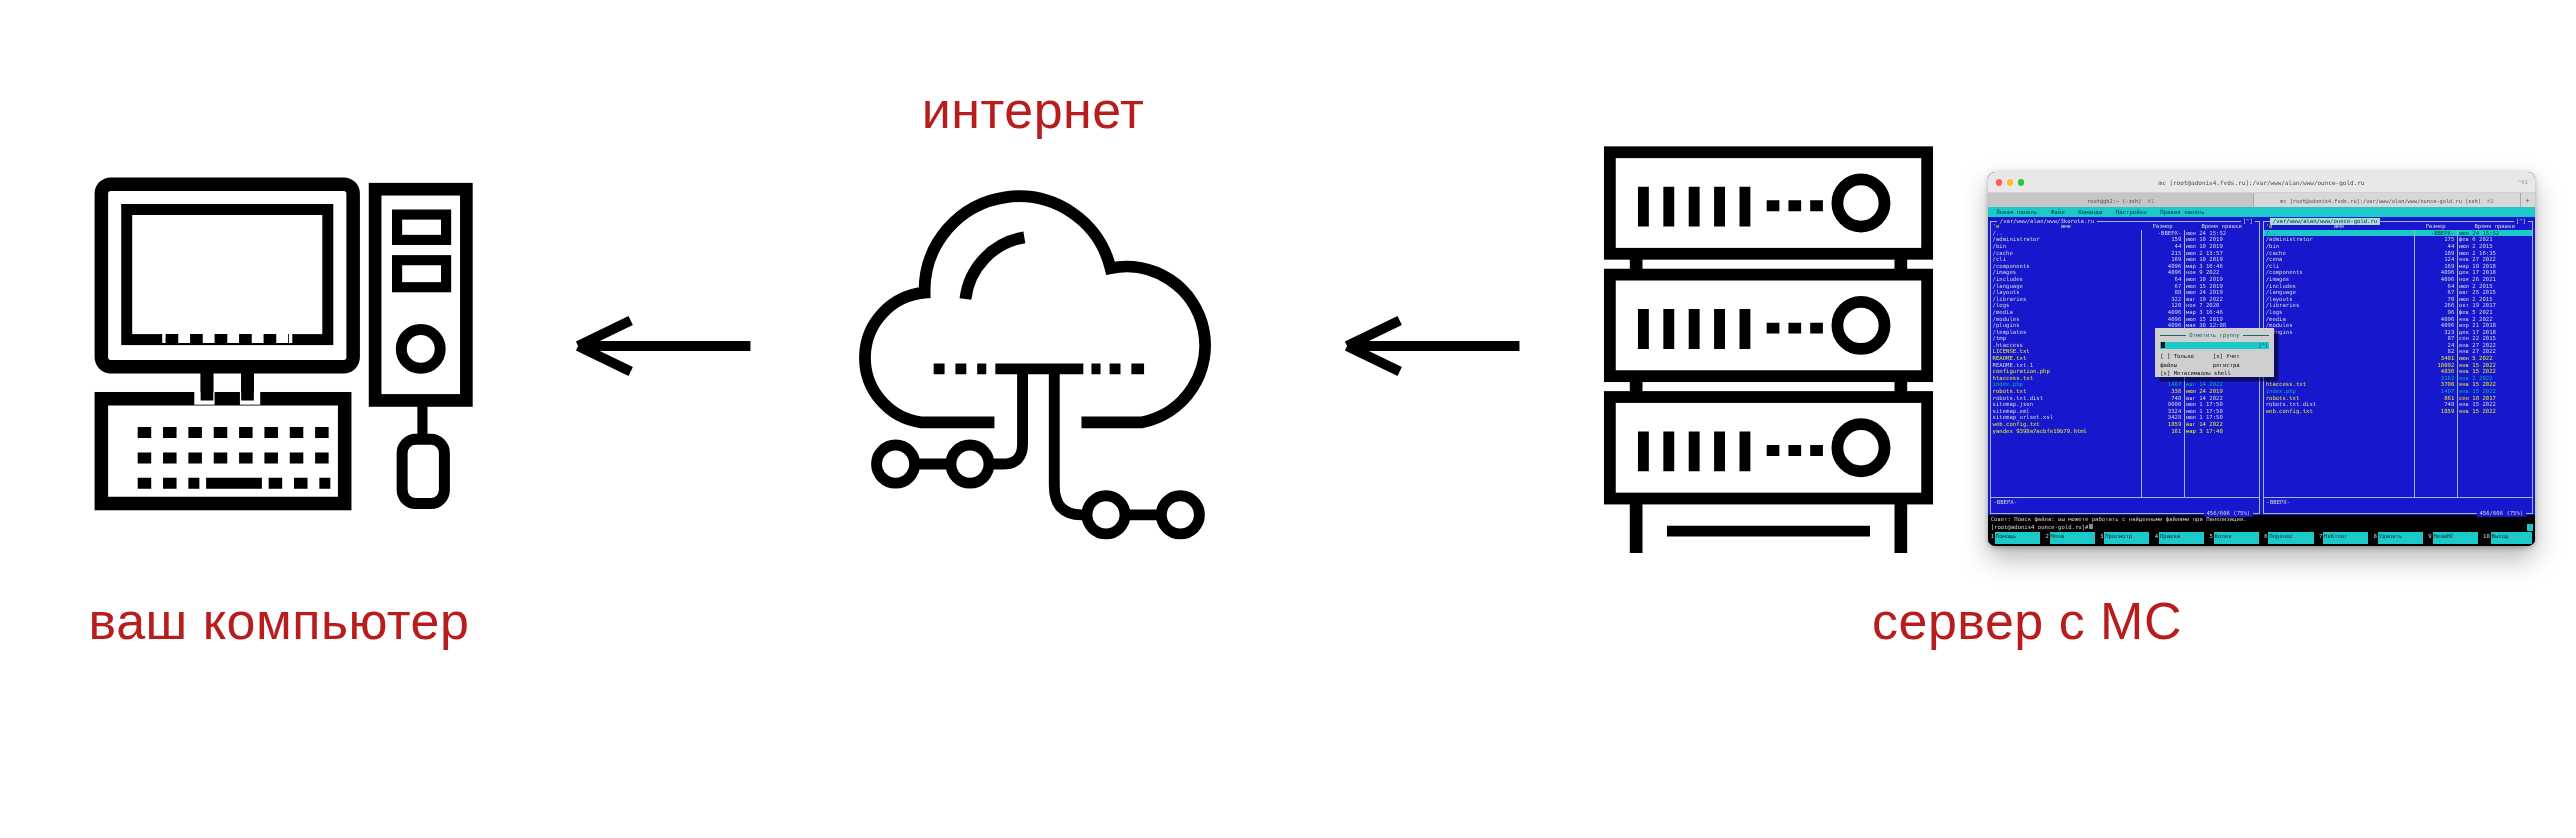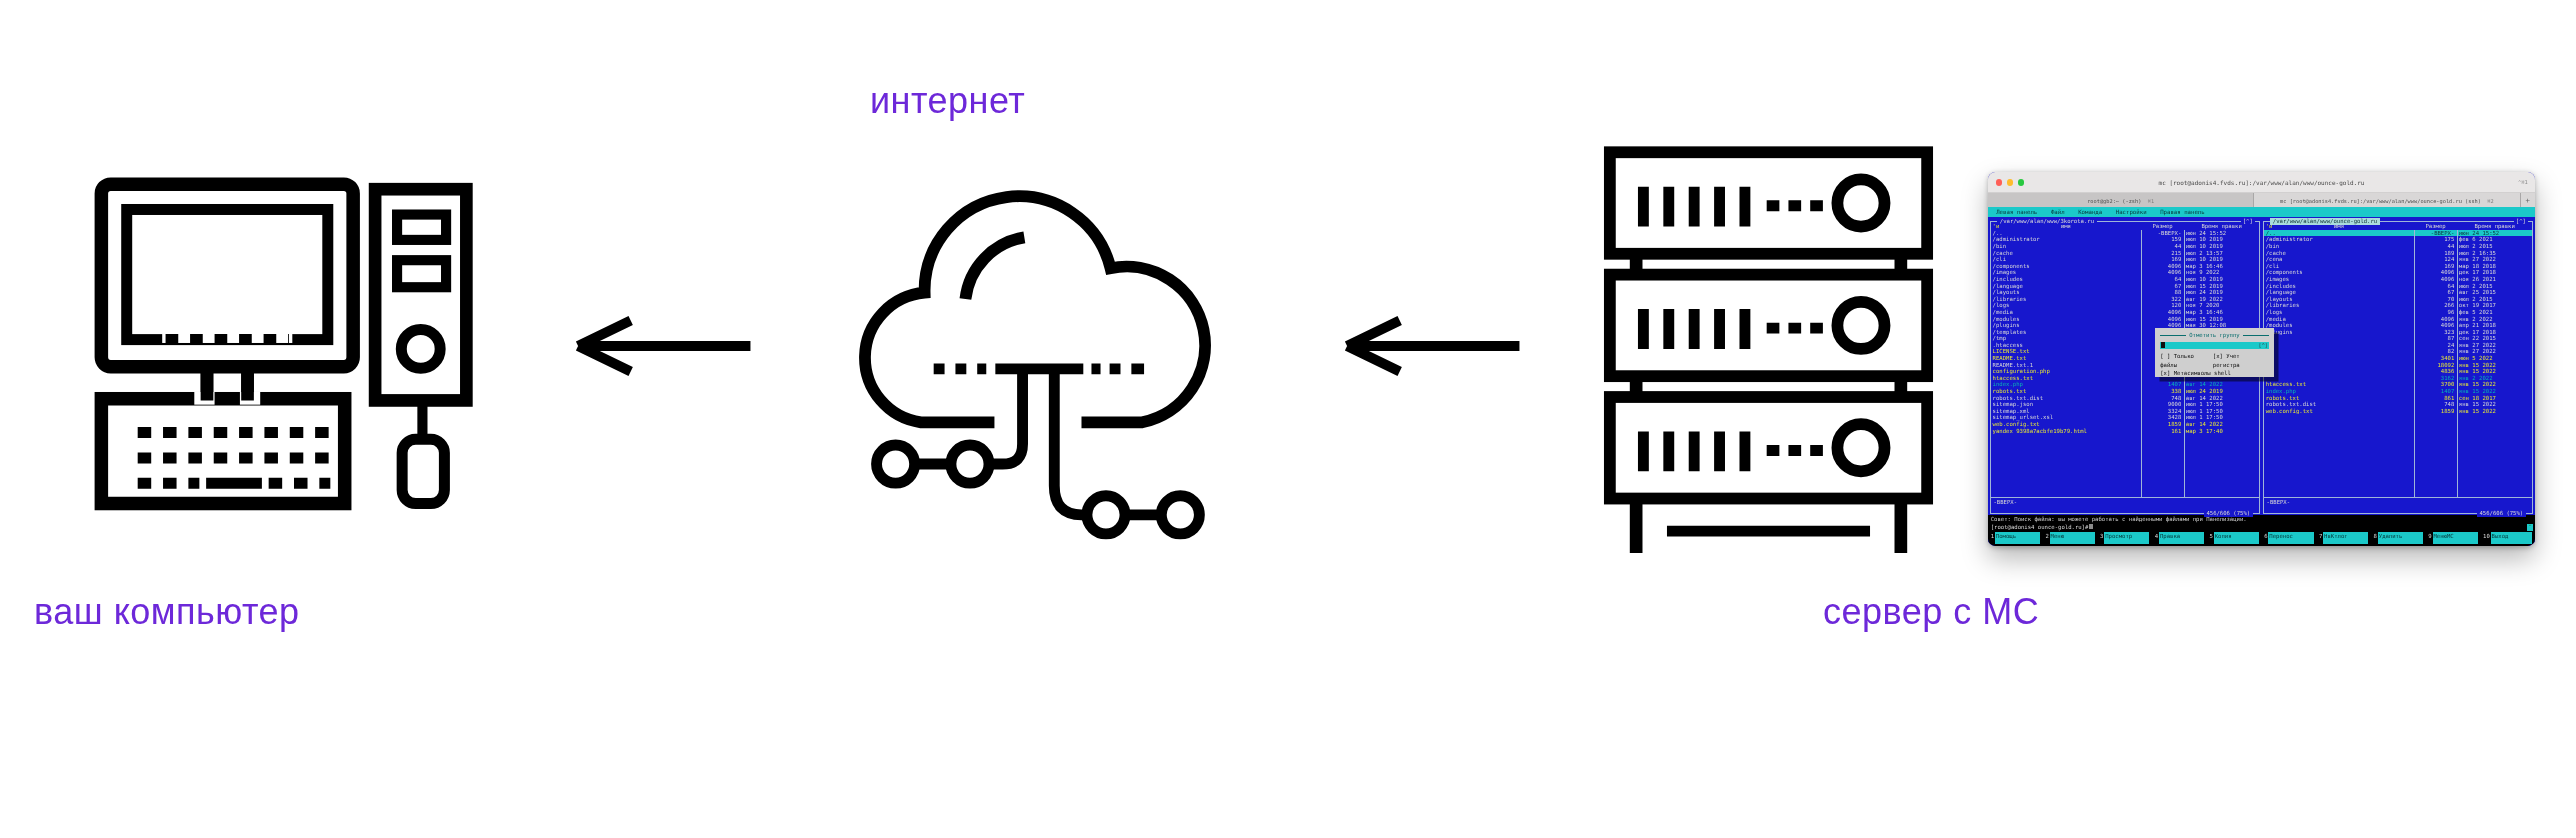--- a/index.html
+++ b/index.html
@@ -1,18 +1,18 @@
 <!DOCTYPE html>
 <html style="font-size:14.5px"><head>
 <meta charset="utf-8">
 <style>
   html,body{margin:0;padding:0;background:#ffffff;}
   .canvas{position:relative;width:2576px;height:839px;background:#ffffff;overflow:hidden;
           font-family:"Liberation Sans", sans-serif;}
-  .diagram-label{position:absolute;color:#6d28d9;font-size:36px;letter-spacing:0.5px;}
+  .diagram-label{position:absolute;color:#b91c1c;font-size:52px;text-align:center;letter-spacing:0.5px;}
   svg{position:absolute;display:block;}
 
   
   .mc-window{position:absolute;left:1988px;top:172px;width:547px;height:374px;
              border-radius:7.3px;overflow:hidden;background:#1717cd;
              box-shadow:0 12.7px 27px rgba(0,0,0,0.28), 0 1.8px 5.4px rgba(0,0,0,0.25);
              font-family:"DejaVu Sans Mono", monospace;}
   .titlebar{height:20px;background:#e9e7e7;position:relative;display:flex;align-items:center;
             border-bottom:0.9px solid #d2d0d0;}
   .dots{position:absolute;left:8.2px;top:7.3px;display:flex;gap:4.5px;}

